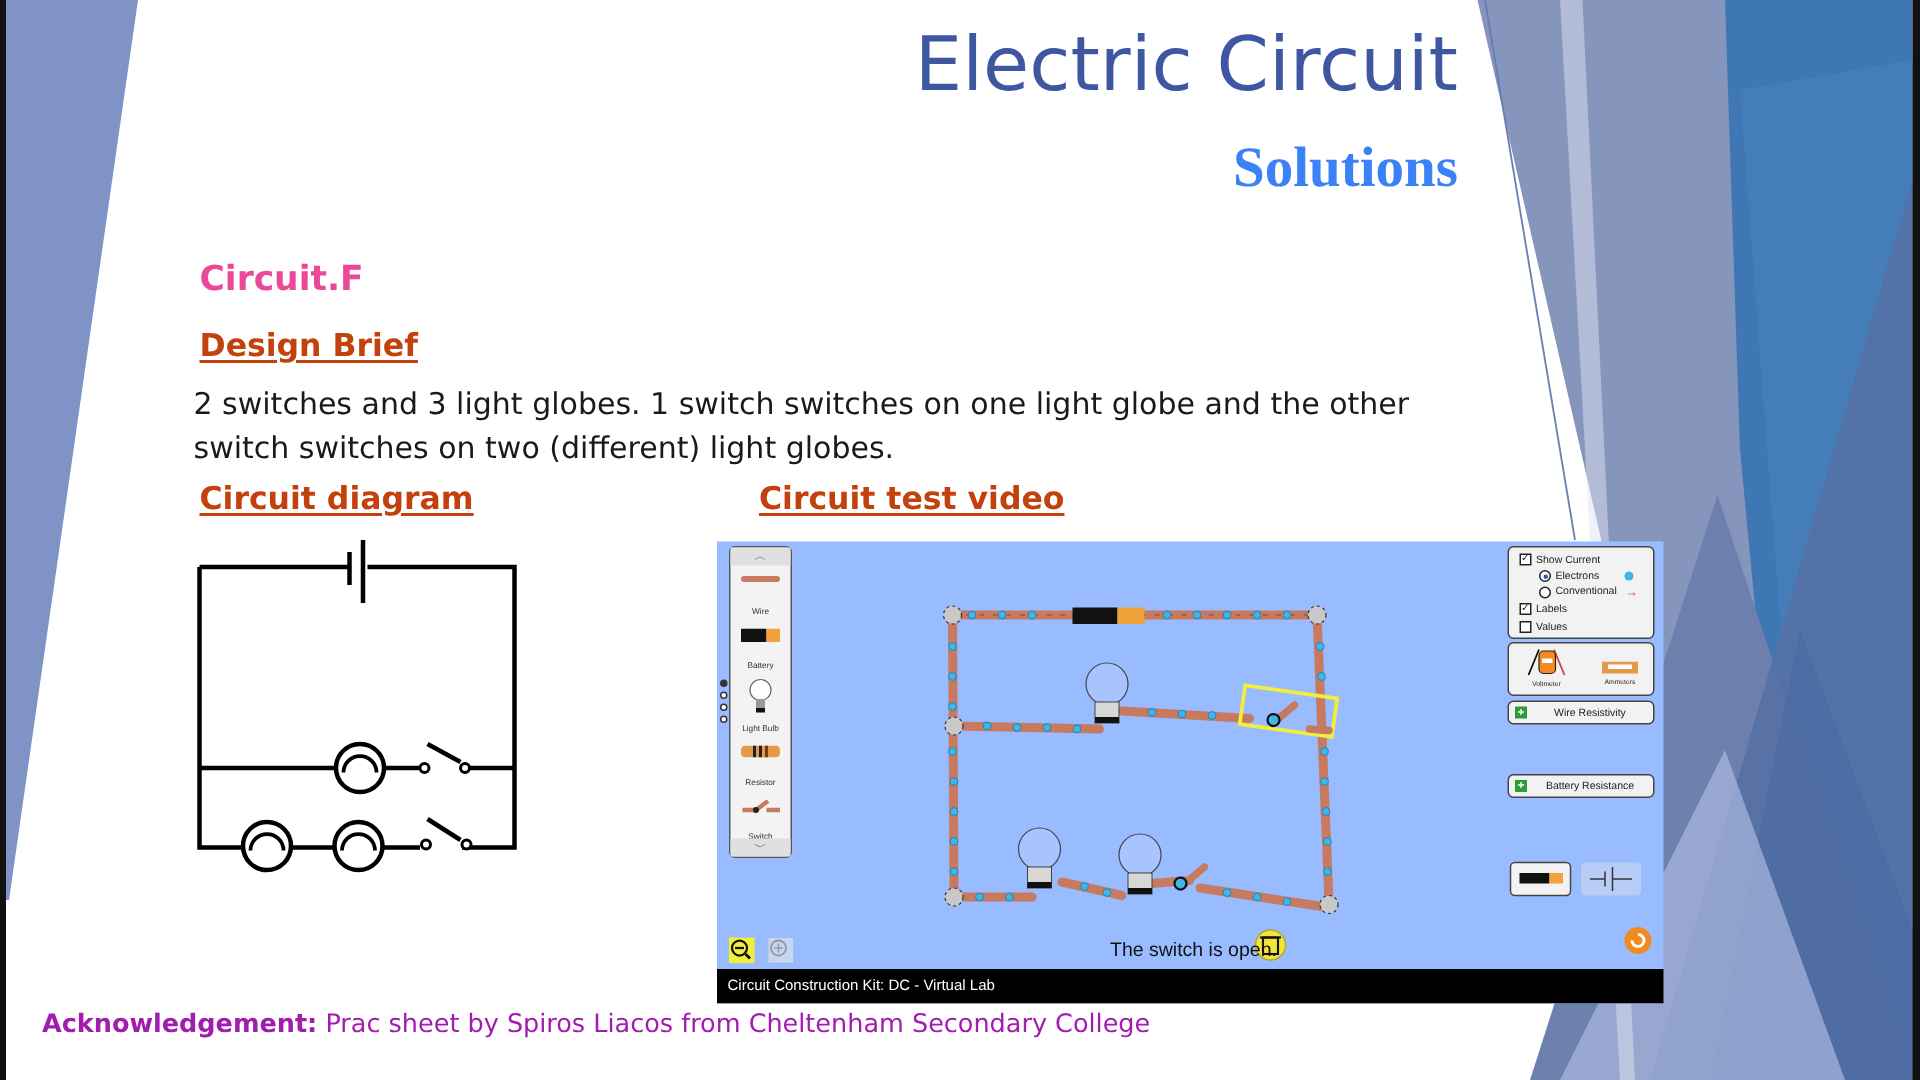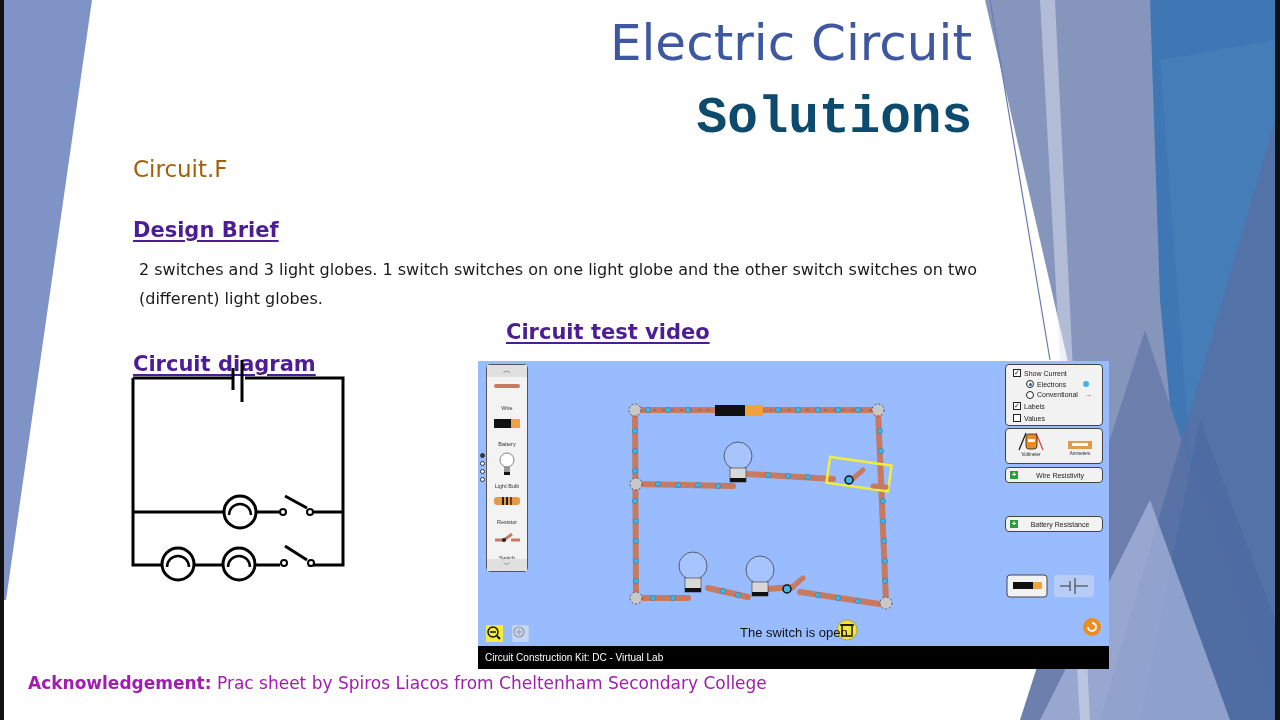--- a/index.html
+++ b/index.html
@@ -1,22 +1,22 @@
 <!DOCTYPE html>
 <html><head>
 <meta charset="utf-8">
 <style>
   html, body { margin:0; padding:0; }
   body { width:1280px; height:720px; overflow:hidden; background:#ffffff; position:relative; font-family:"DejaVu Sans", sans-serif; }
   .bg-svg { position:absolute; left:0; top:0; width:1280px; height:720px; z-index:0; }
   .slide-title { position:absolute; right:308px; top:14px; font-size:50px; color:#3f57a0; font-family:"DejaVu Sans", sans-serif; letter-spacing:0px; z-index:2; white-space:nowrap; }
-  .slide-subtitle { position:absolute; right:308px; top:90px; font-size:51px; color:#0c4a6e; font-weight:bold; font-family:Liberation Mono, monospace; z-index:2; white-space:nowrap; }
-  .circuit-name { position:absolute; left:133px; top:156px; font-size:23px; font-weight:normal; color:#a16207; z-index:2; }
-  .heading-link { position:absolute; font-size:21px; font-weight:bold; color:#4c1d95; text-decoration:underline; text-underline-offset:3px; z-index:2; white-space:nowrap; }
-  .brief-text { position:absolute; left:139px; top:255px; width:840px; font-size:16px; line-height:29px; color:#1a1a1a; z-index:2; }
+  .slide-subtitle { position:absolute; right:308px; top:90px; font-size:38px; color:#3b82f6; font-weight:bold; font-family:Liberation Serif, serif; z-index:2; white-space:nowrap; }
+  .circuit-name { position:absolute; left:133px; top:173px; font-size:23px; font-weight:bold; color:#ec4899; z-index:2; }
+  .heading-link { position:absolute; font-size:21px; font-weight:bold; color:#c2410c; text-decoration:underline; text-underline-offset:3px; z-index:2; white-space:nowrap; }
+  .brief-text { position:absolute; left:129px; top:255px; width:840px; font-size:20px; line-height:29px; color:#1a1a1a; z-index:2; }
   .diagram { position:absolute; left:125px; top:360px; width:230px; height:230px; z-index:2; }
   .ack { position:absolute; left:28px; top:673px; font-size:17px; color:#a21caf; z-index:2; white-space:nowrap; }
   .ack b { font-weight:bold; }
 
   
   .sim { position:absolute; left:478px; top:361px; width:631px; height:308px; z-index:3; background:#99bbff; overflow:hidden; }
   .sim-canvas { position:absolute; left:0; top:0; width:631px; height:285px; }
   .toolbox { position:absolute; left:8px; top:3px; width:40px; height:206px; background:#f3f3f3; border:1px solid #555; border-radius:4px; }
   .tb-arrow { height:12px; background:#e0e0e0; text-align:center; font-size:8px; line-height:12px; color:#555; }
   .tb-item { height:36px; text-align:center; position:relative; }
@@ -58,21 +58,21 @@
   <polygon points="1275,0 1280,0 1280,720 1275,720" fill="#111"></polygon>
   <line x1="990" y1="0" x2="1050" y2="360" stroke="#6b7bb5" stroke-width="1.2"></line>
   <polygon points="1040,0 1055,0 1090,720 1080,720" fill="#dfe3f1" opacity="0.5"></polygon>
 </svg>
 
 <div class="slide-title">Electric Circuit</div>
 <div class="slide-subtitle">Solutions</div>
 <div class="circuit-name">Circuit.F</div>
 <div class="heading-link" style="left:133px;top:218px;">Design Brief</div>
 <div class="brief-text">2 switches and 3 light globes. 1 switch switches on one light globe and the other switch switches on two (different) light globes.</div>
-<div class="heading-link" style="left:133px;top:320px;margin-top:32px;">Circuit diagram</div>
+<div class="heading-link" style="left:133px;top:320px;">Circuit diagram</div>
 <div class="heading-link" style="left:506px;top:320px;">Circuit test video</div>
 
 <svg class="diagram" viewBox="0 0 230 230">
   <g stroke="#000" stroke-width="3" fill="none">
     <polyline points="8,18 108,18"></polyline>
     <polyline points="120,18 218,18 218,205 183,205"></polyline>
     <line x1="108" y1="8" x2="108" y2="30"></line>
     <line x1="117" y1="0" x2="117" y2="42"></line>
     <polyline points="8,18 8,205 40,205"></polyline>
     <line x1="8" y1="152" x2="98" y2="152"></line>

